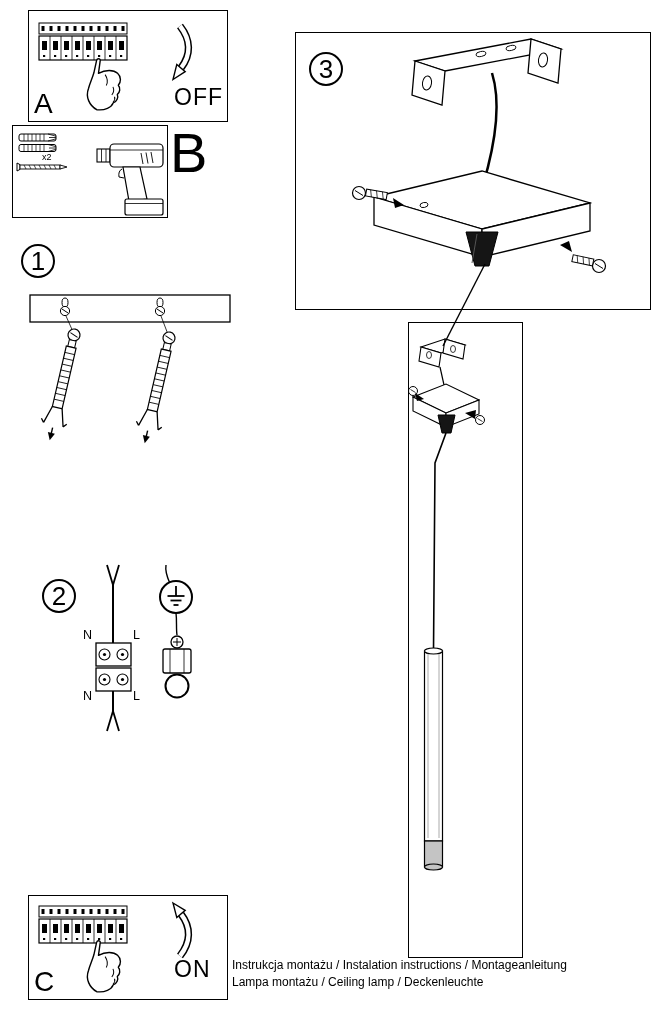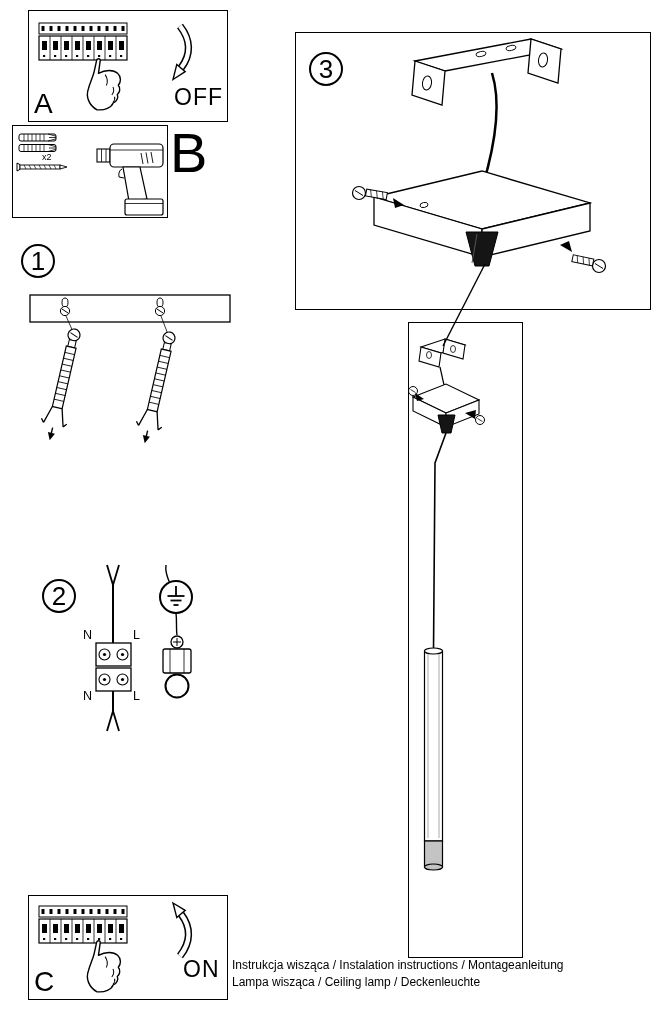--- a/index.html
+++ b/index.html
@@ -259,22 +259,22 @@
   <div class="box" style="left:28px; top:895px; width:200px; height:105px;">
     <svg class="abs" style="left:0;top:0" width="197" height="102" viewBox="0 0 197 102">
       <use href="#g-breaker" transform="translate(10,10)"></use>
       <use href="#g-hand" transform="translate(53,43) rotate(-6 20 26)"></use>
       <g>
         <path d="M151,60 C162,46 162,31 152,18" stroke="#000" stroke-width="7.5" fill="none"></path>
         <path d="M151,60 C162,46 162,31 152,18" stroke="#fff" stroke-width="4.5" fill="none"></path>
         <polygon points="144,7 156.2,14.4 147.8,21.6" fill="#fff" stroke="#000" stroke-width="1.4"></polygon>
       </g>
     </svg>
-    <div class="action-word" style="left:110px; top:60px;">ON</div>
+    <div class="action-word" style="left:101px; top:60px;">ON</div>
     <div class="corner-letter">C</div>
   </div>
 
   <div class="footer">
-    <div>Instrukcja wisząca / Instalation instructions / Montageanleitung</div>
-    <div>Lampa wisząca / Ceiling lamp / Deckenleuchte</div>
+    <div>Instrukcja montażu / Instalation instructions / Montageanleitung</div>
+    <div>Lampa montażu / Ceiling lamp / Deckenleuchte</div>
   </div>
 
 </div>
 
 </body></html>

